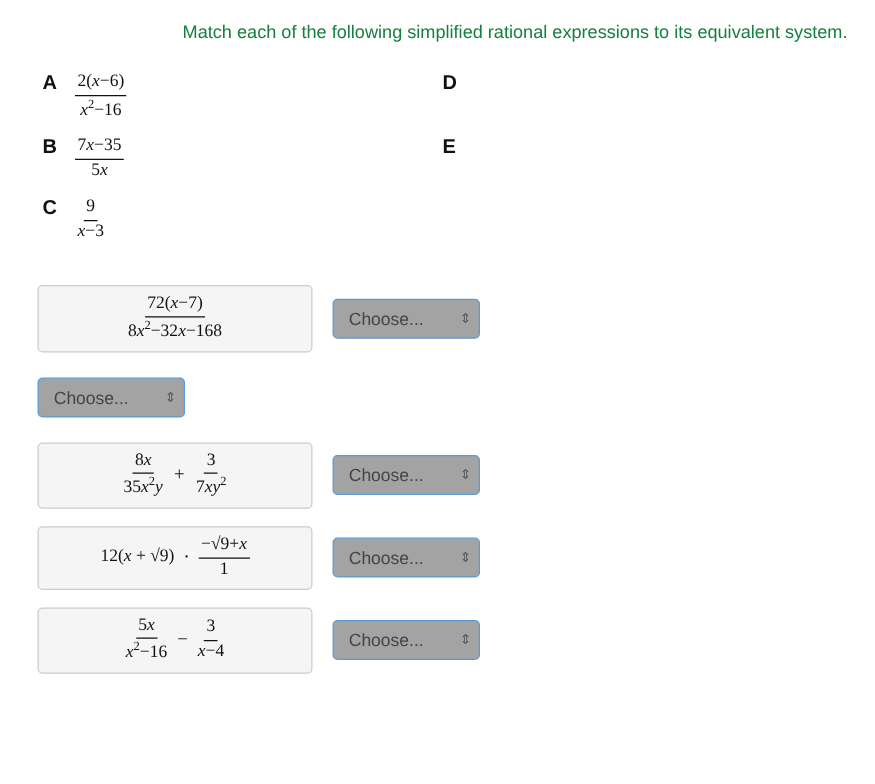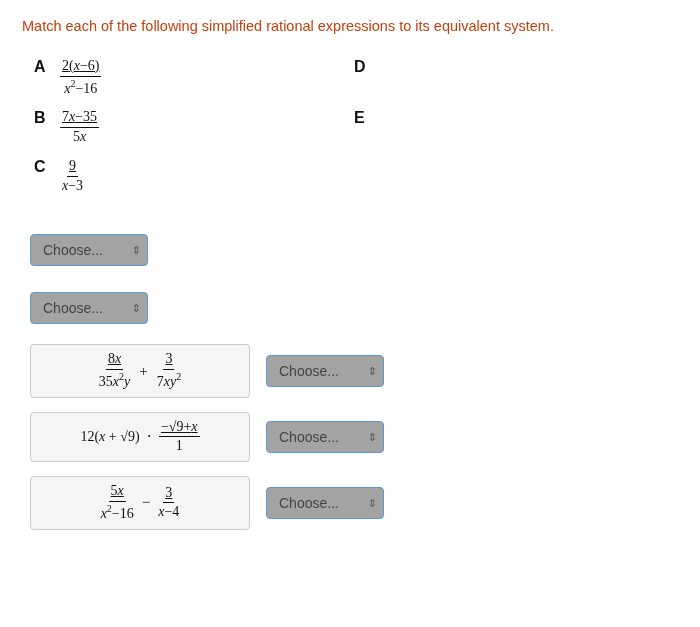--- a/index.html
+++ b/index.html
@@ -9,21 +9,22 @@
       width: 700px;
       min-height: 627px;
       padding: 18px 22px;
       color: #111;
       font-size: 15px;
     }
     .instructions {
       font-size: 14.5px;
       margin-bottom: 18px;
       font-family: Arial, sans-serif;
-      color: #c2410c;
+      color: #15803d;
+      text-align: right;
     }
     .expressions-grid {
       display: grid;
       grid-template-columns: 1fr 1fr;
       gap: 0;
       margin-bottom: 24px;
       padding: 0 8px;
     }
     .expr-item {
       display: flex;
@@ -41,21 +42,20 @@
       display: inline-flex;
       flex-direction: column;
       align-items: center;
       vertical-align: middle;
       line-height: 1.2;
     }
     .fraction .numer {
       border-bottom: 1.5px solid #111;
       padding: 0 2px 1px 2px;
       font-size: 14px;
-      text-decoration: underline;
     }
     .fraction .denom {
       padding: 1px 2px 0 2px;
       font-size: 14px;
     }
     .matching-rows {
       display: flex;
       flex-direction: column;
       gap: 6px;
       padding: 0 8px;
@@ -169,20 +169,26 @@
     <span class="fraction">
       <span class="numer">9</span>
       <span class="denom"><i>x</i>−3</span>
     </span>
   </div>
 </div>
 
 <div class="matching-rows">
 
   <div class="match-row">
+    <div class="match-expr">
+      <span class="fraction">
+        <span class="numer">72(<i>x</i>−7)</span>
+        <span class="denom">8<i>x</i><sup>2</sup>−32<i>x</i>−168</span>
+      </span>
+    </div>
     <div class="select-wrapper-arrows">
       <select class="choose-select">
         <option>Choose...</option>
         <option>A</option>
         <option>B</option>
         <option>C</option>
         <option>D</option>
         <option>E</option>
       </select>
     </div>

